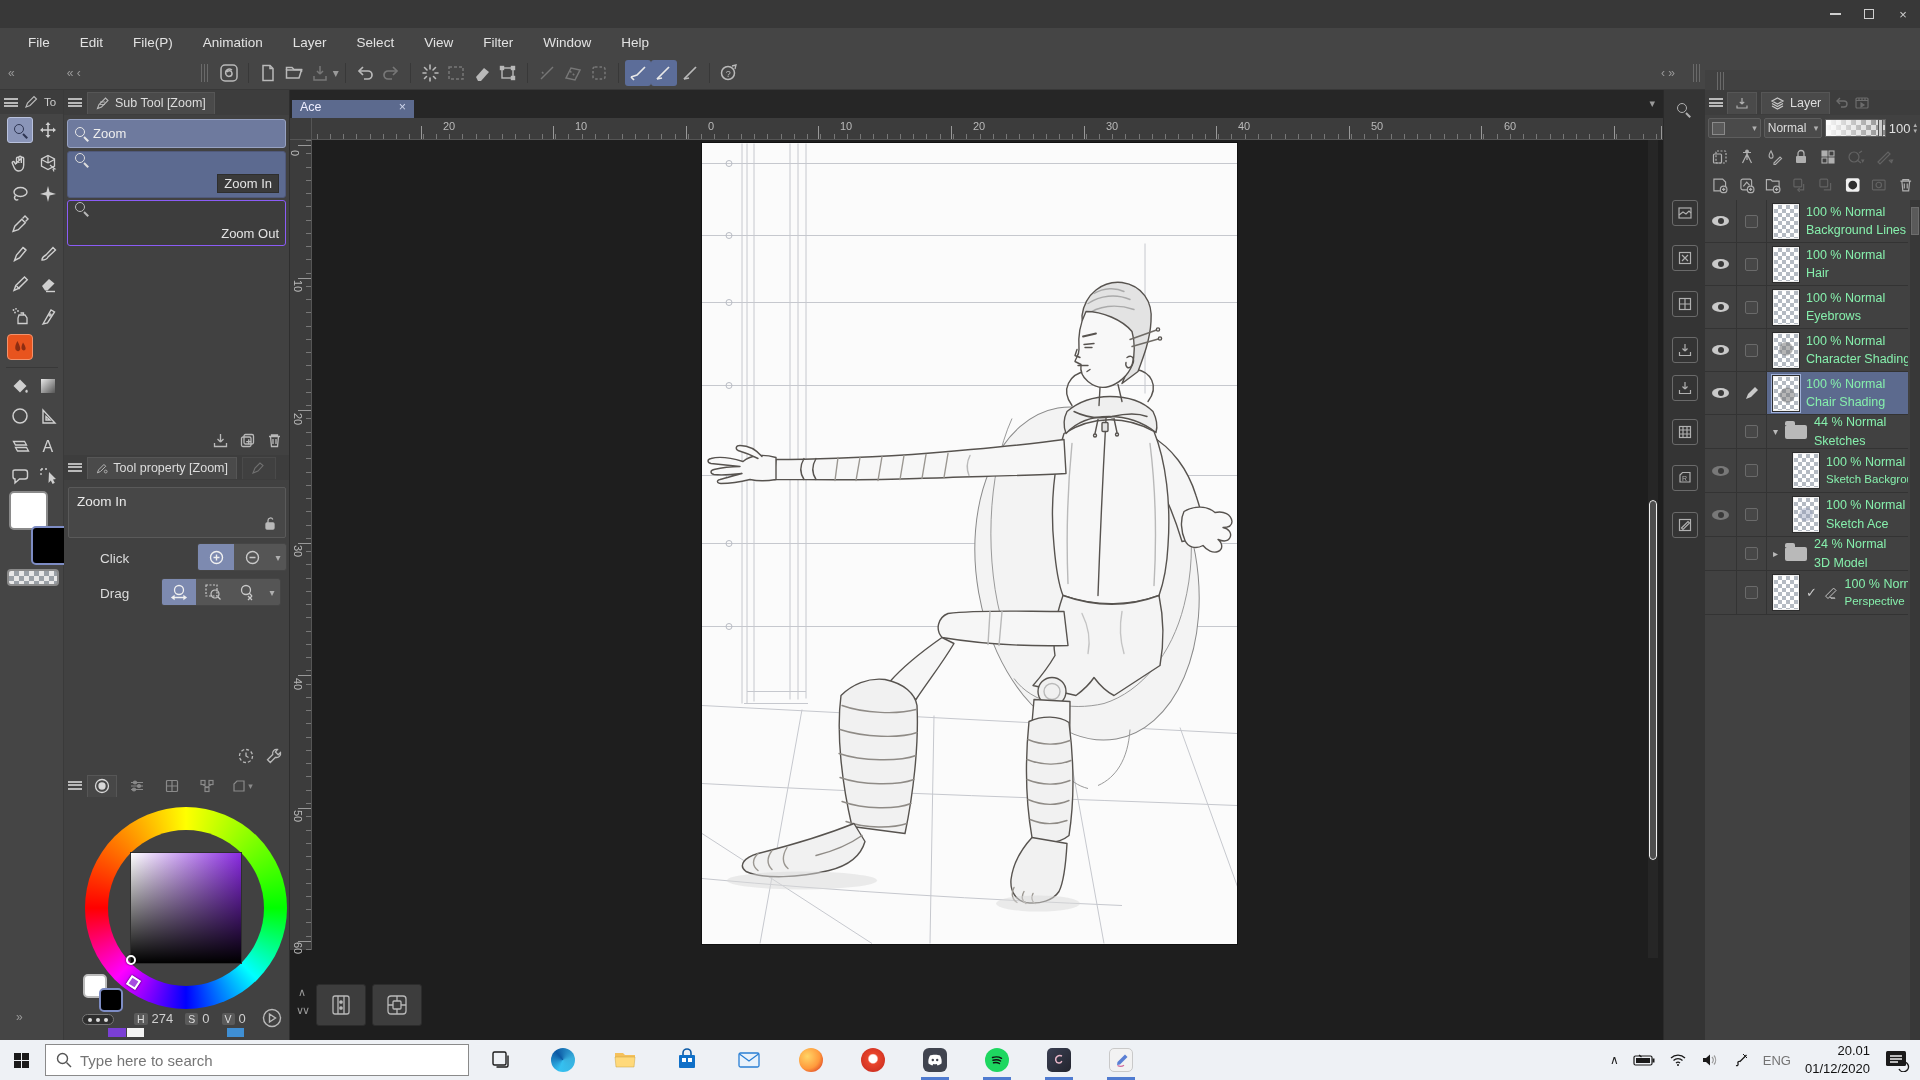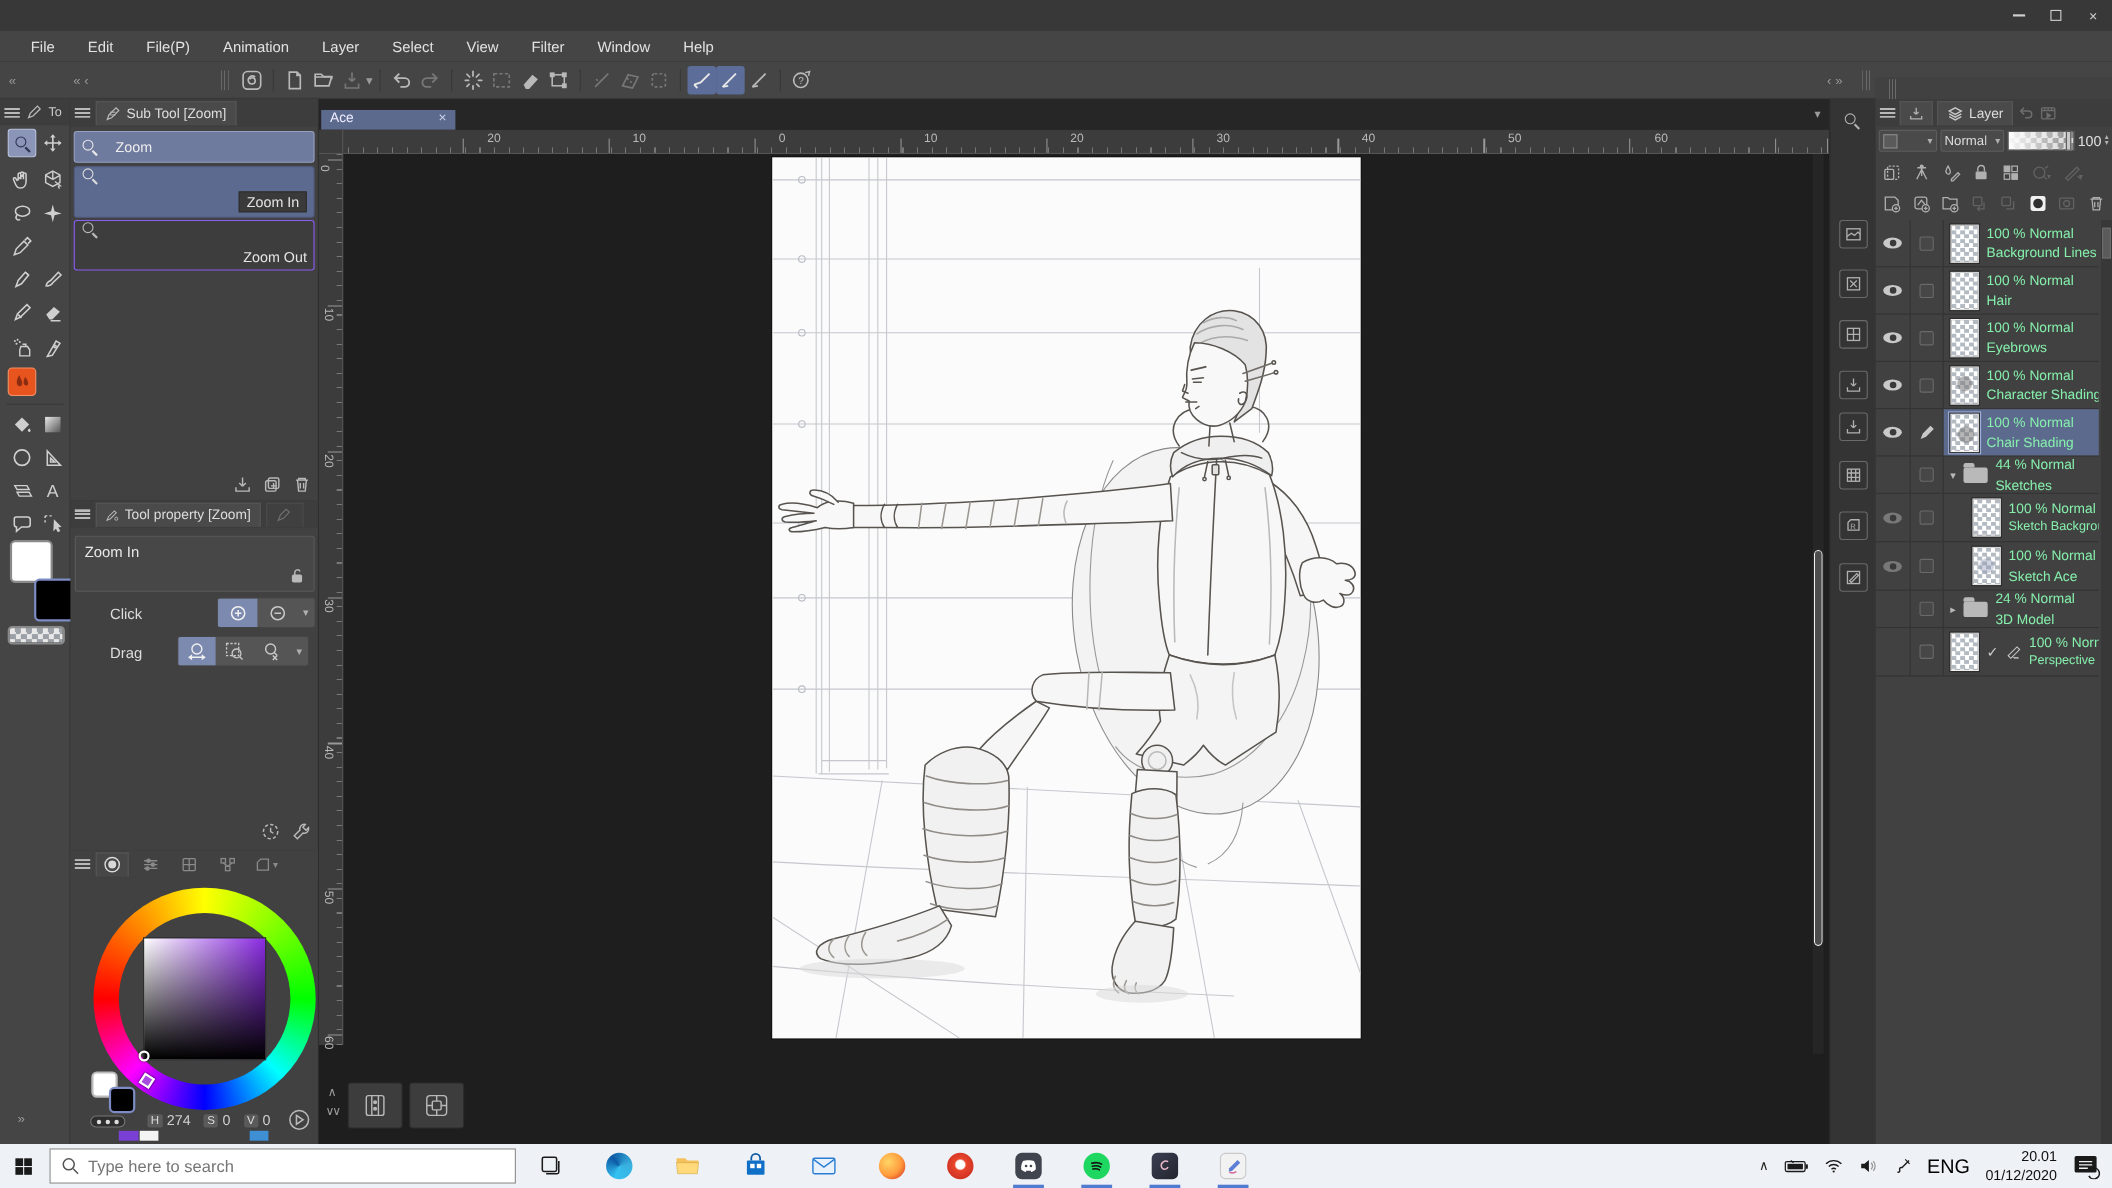--- a/index.html
+++ b/index.html
@@ -32,21 +32,21 @@
 #trswatch{left:7px;top:479px;width:52px;height:17px;border:2px solid #8a8a8a;border-radius:4px;background:repeating-conic-gradient(#9aa0a6 0% 25%,#e8e8e8 0% 50%) 0 0/10px 10px}
 
 .panel{position:absolute;left:64px;width:226px;background:#414141;border-right:1px solid #2e2e2e}
 .phead{height:25px;background:#3d3d3d;display:flex;align-items:center;gap:5px;padding:0 4px}
 .ptab{height:22px;background:#4a4a4a;border:1px solid #565656;border-bottom:none;display:flex;align-items:center;gap:5px;padding:0 8px;font-size:12.5px;color:#ddd;white-space:nowrap;overflow:hidden}
 .burger{width:14px;height:9px;background:repeating-linear-gradient(to bottom,#b9b9b9 0 2px,transparent 2px 3.5px);flex:0 0 auto}
 .mag{width:15px;height:15px;position:relative;flex:0 0 auto}
 .mag::before{content:"";position:absolute;left:1px;top:1px;width:8px;height:8px;border:1.7px solid currentColor;border-radius:50%}
 .mag::after{content:"";position:absolute;left:10px;top:10px;width:5.5px;height:2px;background:currentColor;transform:rotate(45deg);transform-origin:0 50%}
 .stitem{position:absolute;left:3px;width:219px;border-radius:3px;color:#eee}
-.stgroup{background:#6e7a9e;border:1px solid #97a2c2;display:flex;align-items:center;gap:16px;padding:0 6px}
+.stgroup{background:#6e7a9e;border:1px solid #97a2c2;display:flex;align-items:center;gap:4px;padding:0 6px}
 .stsel{background:#5c6a90;border:1px solid #50597a}
 .stnorm{background:#3d3d3d;border:1px solid #8b5cf6}
 .stlabel{position:absolute;right:6px;bottom:4px;font-size:13px;color:#e4e4e4}
 .chip{background:#3a3a3a;padding:1px 6px;border:1px solid #2e2e2e}
 .footicons{position:absolute;right:6px;display:flex;gap:10px;color:#b9b9b9}
 
 .namebox{position:absolute;left:4px;width:218px;background:#474747;border:1px solid #5a5a5a;border-radius:2px;color:#e8e8e8;padding:6px 8px;font-size:13.5px}
 .proplabel{position:absolute;font-size:13.5px;color:#dcdcdc}
 .segwrap{position:absolute;display:flex;background:#555;border:1px solid #454545;border-radius:3px;overflow:hidden;align-items:stretch}
 .seg{width:36px;display:flex;align-items:center;justify-content:center;color:#c9c9c9}
@@ -1176,21 +1176,21 @@
         <circle cx="9" cy="12" r="1" fill="#1a1a1a" stroke="none"></circle>
       </svg>
     <svg width="18" height="14" viewBox="0 0 18 14">
         <path d="M2 5h3l4-3.5v11L5 9H2z" fill="#1a1a1a"></path>
         <path d="M11 4a4.5 4.5 0 0 1 0 6M13 2.5a7 7 0 0 1 0 9" fill="none" stroke="#9a9a9a" stroke-width="1.2"></path>
       </svg>
     <svg width="16" height="16" viewBox="0 0 16 16" fill="none" stroke="#1a1a1a" stroke-width="1.3">
         <path d="M3 13.5c1.5.5 2.5-.5 2-2s.5-2.5 2-2L13.5 3"></path>
         <path d="M10 2l4 4" stroke-width="1"></path>
       </svg>
-    <span style="font-size:18px;color:#000000">ENG</span>
+    <span style="font-size:13px;color:#737373">ENG</span>
     <div id="clock">
       <div>20.01</div>
       <div>01/12/2020</div>
     </div>
     <svg width="26" height="24" viewBox="0 0 26 24">
         <rect x="2" y="3" width="20" height="15" rx="1.5" fill="#1a1a1a"></rect>
         <path d="M6 8h12M6 11h12M6 14h8" stroke="#f0f0f0" stroke-width="1.3"></path>
         <path d="M18 14a5 5 0 1 1-3 7" fill="none" stroke="#1a1a1a" stroke-width="1.4"></path>
       </svg>
   </div>

